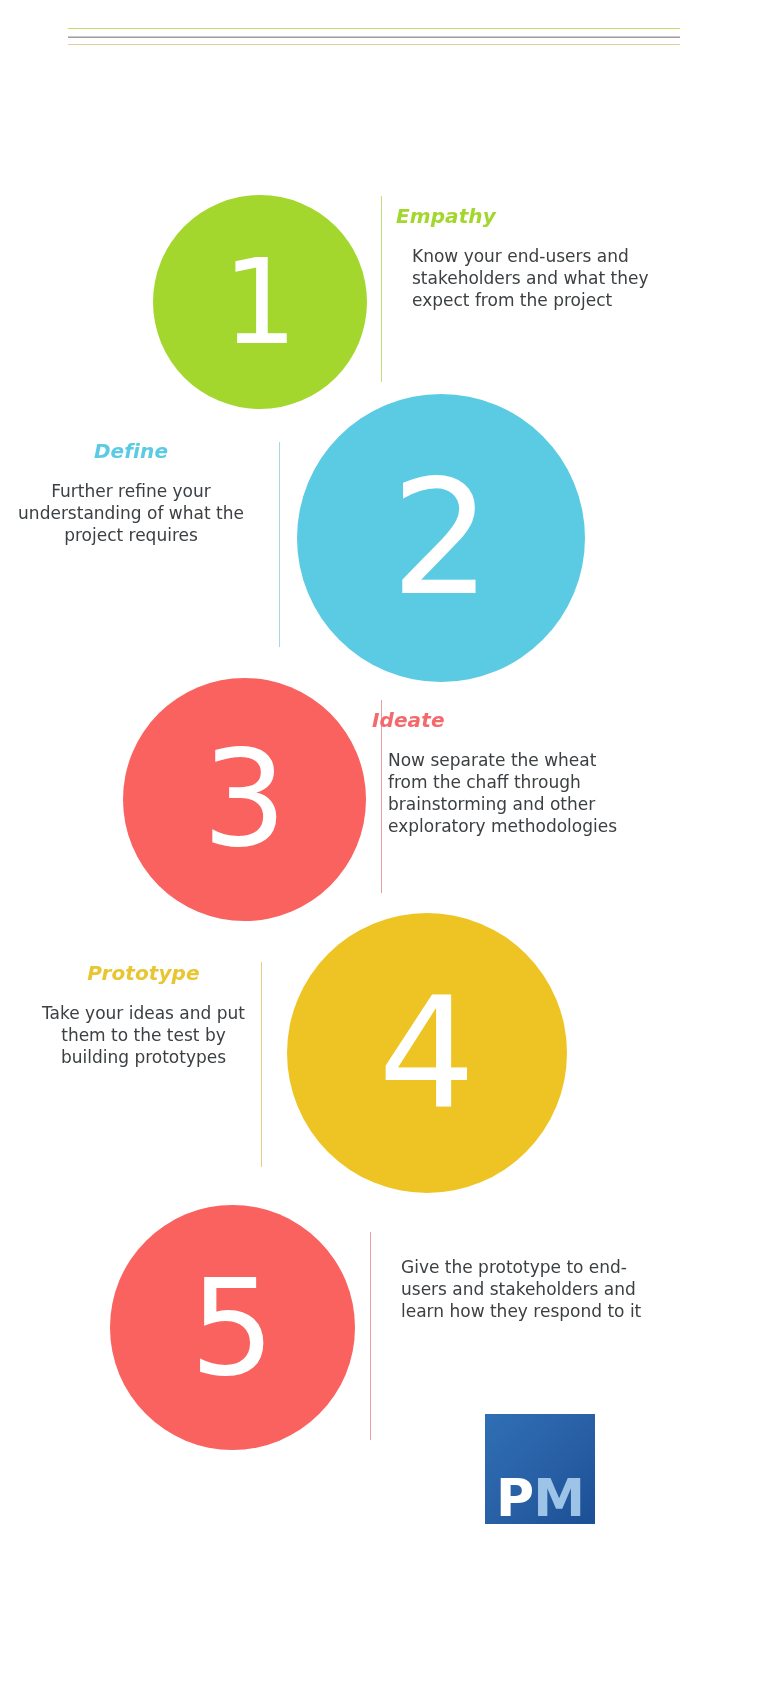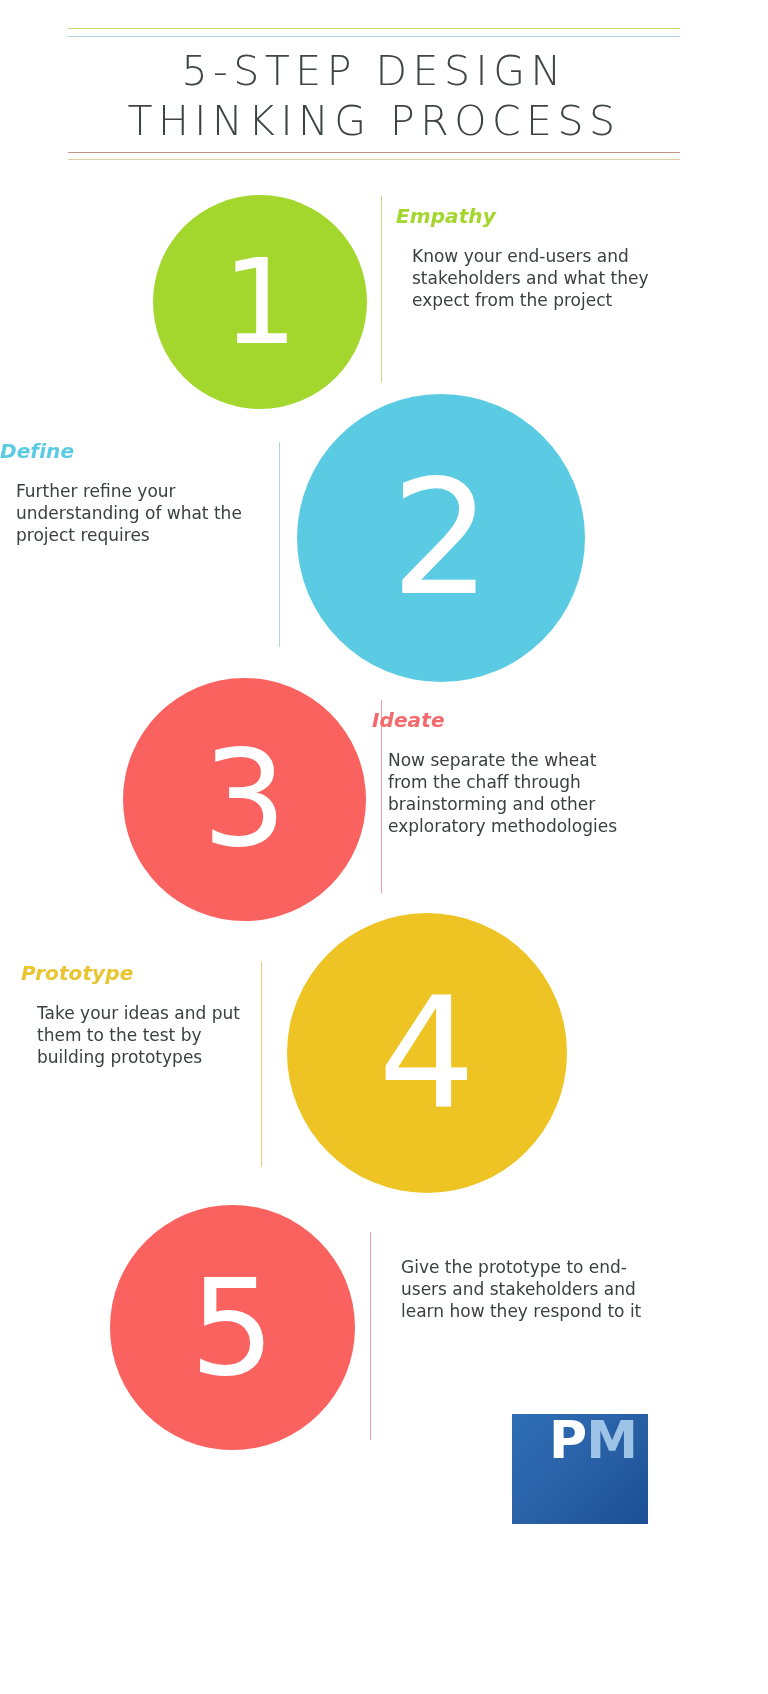--- a/index.html
+++ b/index.html
@@ -83,55 +83,50 @@
     letter-spacing: 0.1px;
     font-style: italic;
   }
   .txt p {
     margin: 16px;
     font-size: 17px;
     line-height: 1.30;
     color: #3c4043;
     font-weight: 400;
   }
-  .txt.right-align { text-align: left; }
+  .txt.right-align { text-align: center; }
 
   
   .logo {
     position: absolute;
-    left: 512px;
+    left: 485px;
     top: 1414px;
     width: 110px;
     height: 110px;
     background: linear-gradient(135deg, #2f6fb5 0%, #2a62a8 45%, #1c4f95 100%);
     display: flex;
-    align-items: flex-start;
+    align-items: flex-end;
     justify-content: center;
-    padding-left: 26px;
   }
   .logo .pm {
     font-family: "DejaVu Sans", "Liberation Sans", sans-serif;
     font-weight: bold;
     font-size: 52px;
     letter-spacing: -1px;
     line-height: 1;
   }
   .logo .pm .p { color: #ffffff; }
   .logo .pm .m { color: #9dc3e6; }
 </style>
 </head>
 <body>
 
 <div class="header">
   <div class="rule rule-green"></div>
   <div class="rule rule-blue"></div>
-  <div class="title-block">
-    <div class="title-line">5-STEP DESIGN</div>
-    <div class="title-line">THINKING PROCESS</div>
-  </div>
   <div class="rule rule-pink"></div>
   <div class="rule rule-yellow"></div>
 </div>
 
 <div class="step" style="top:0">
   <div class="circle" style="left:153px; top:195px; width:214px; height:214px; background:#a4d72e;">
     <span class="num" style="font-size:118px;">1</span>
   </div>
   <div class="divider" style="left:381px; top:196px; height:186px; background:#c3dd7d;"></div>
   <div class="txt" style="left:396px; top:205px; width:275px;">

